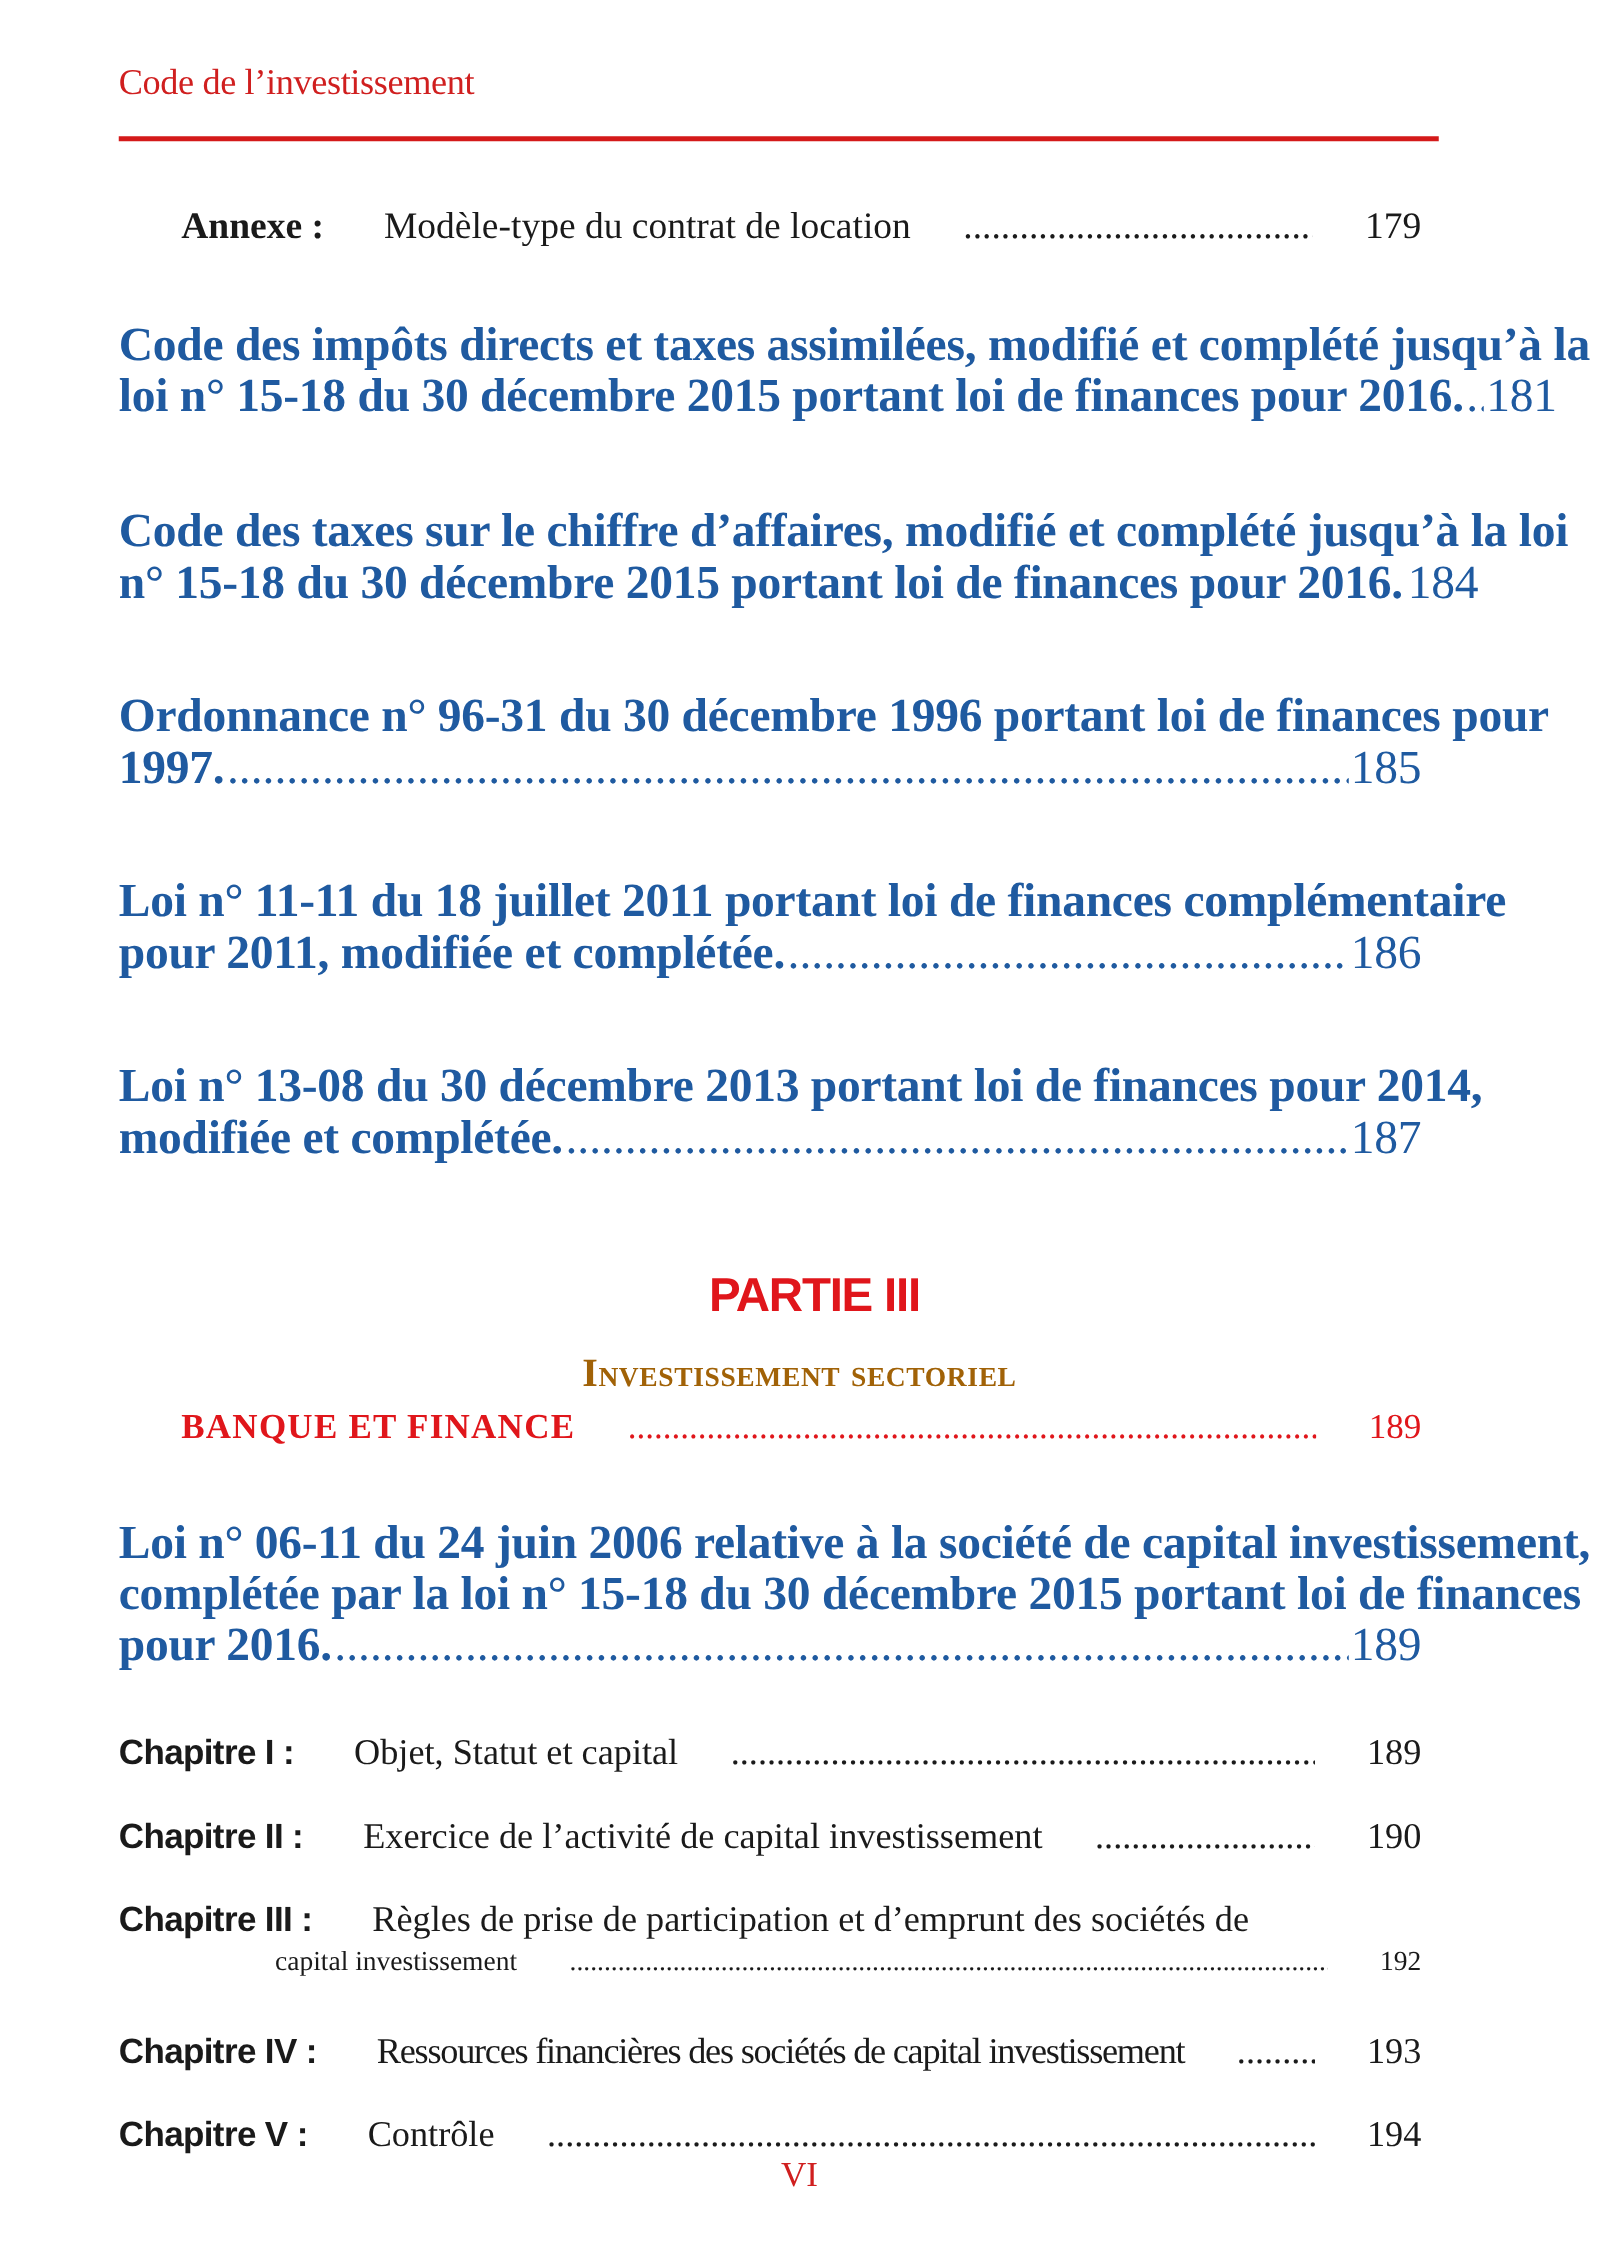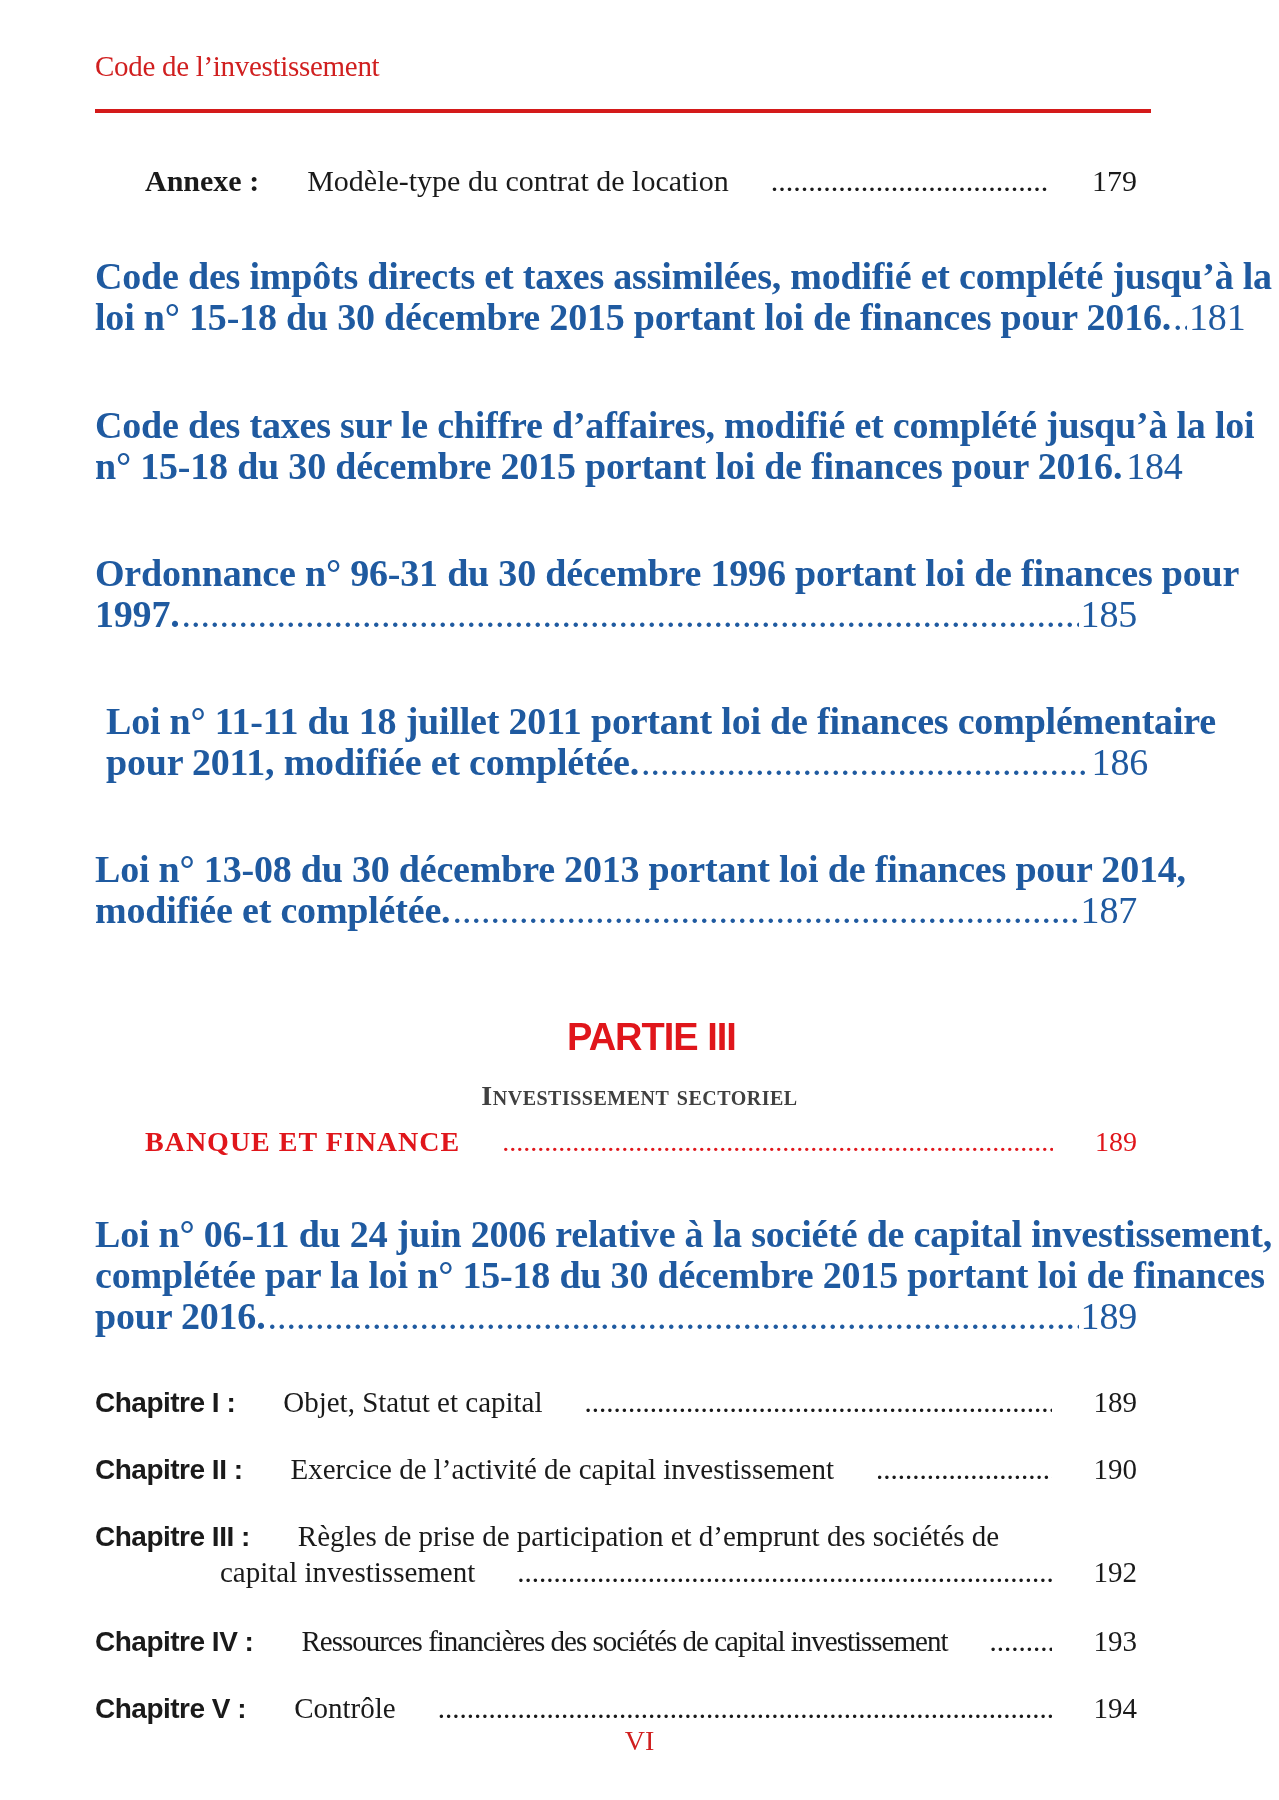--- a/index.html
+++ b/index.html
@@ -18,28 +18,28 @@
   .annexe { left:145px; width:992px; top:164px; font-size:30px; }
   .annexe .lbl { font-weight:bold; margin-right:8px; }
 
   .entry { position:absolute; left:95px; width:1055px; font-size:38px; font-weight:bold; color:#1f5aa0; line-height:41px; letter-spacing:-0.2px; }
   .entry .line { display:block; white-space:nowrap; text-align:justify; text-align-last:justify; }
   .entry .last { display:flex; align-items:baseline; white-space:nowrap; }
   .entry .last .pg, .entry .last .leader { font-weight:normal; }
   .entry .last .leader { font-weight:normal; }
 
   .partie { left:12px; width:1279px; top:1016px; text-align:center; font-family:"Liberation Sans", sans-serif; font-weight:bold; font-size:38px; color:#e0161b; letter-spacing:-1px; }
-  .sector { left:0; width:1279px; top:1080px; text-align:center; font-family:"Liberation Serif", serif; font-weight:bold; font-size:28px; color:#404040; font-variant:small-caps; letter-spacing:0.5px; }
+  .sector { left:0; width:1279px; top:1080px; text-align:center; font-family:"Liberation Serif", serif; font-weight:bold; font-size:32px; color:#a16207; font-variant:small-caps; letter-spacing:0.5px; }
   .banque { left:145px; width:992px; top:1126px; font-size:28px; color:#e0161b; }
   .banque .lbl { font-weight:bold; letter-spacing:1px; }
 
   .chap { position:absolute; left:95px; width:1042px; font-size:29px; color:#1a1a1a; }
   .chap .lbl { font-family:"Liberation Sans", sans-serif; font-weight:bold; font-size:28px; margin-right:8px; letter-spacing:-0.5px; }
   .chap .t { font-family:"Liberation Serif", serif; }
-  .chap-cont { position:absolute; left:220px; width:917px; font-size:29px; color:#1a1a1a; }
+  .chap-cont { position:absolute; left:220px; width:917px; font-size:22px; color:#1a1a1a; }
 
   .pagenum { left:0; width:1279px; top:1725px; text-align:center; font-size:28px; color:#d01f1f; }
 </style>
 </head>
 <body>
 
 <div class="abs header-title">Code de l’investissement</div>
 <div class="abs header-rule"></div>
 
 <div class="row annexe black">
@@ -69,21 +69,21 @@
 
 <div class="entry" style="top:553px;">
   <span class="line">Ordonnance n° 96-31 du 30 décembre 1996 portant loi de finances pour</span>
   <span class="last" style="width:1042px;">
     <span>1997.</span>
     <span class="leader"></span>
     <span class="pg">185</span>
   </span>
 </div>
 
-<div class="entry" style="top:701px;margin-left:11px;">
+<div class="entry" style="top:701px;">
   <span class="line">Loi n° 11-11 du 18 juillet 2011 portant loi de finances complémentaire</span>
   <span class="last" style="width:1042px;">
     <span>pour 2011, modifiée et complétée.</span>
     <span class="leader"></span>
     <span class="pg">186</span>
   </span>
 </div>
 
 <div class="entry" style="top:849px;">
   <span class="line">Loi n° 13-08 du 30 décembre 2013 portant loi de finances pour 2014,</span>

